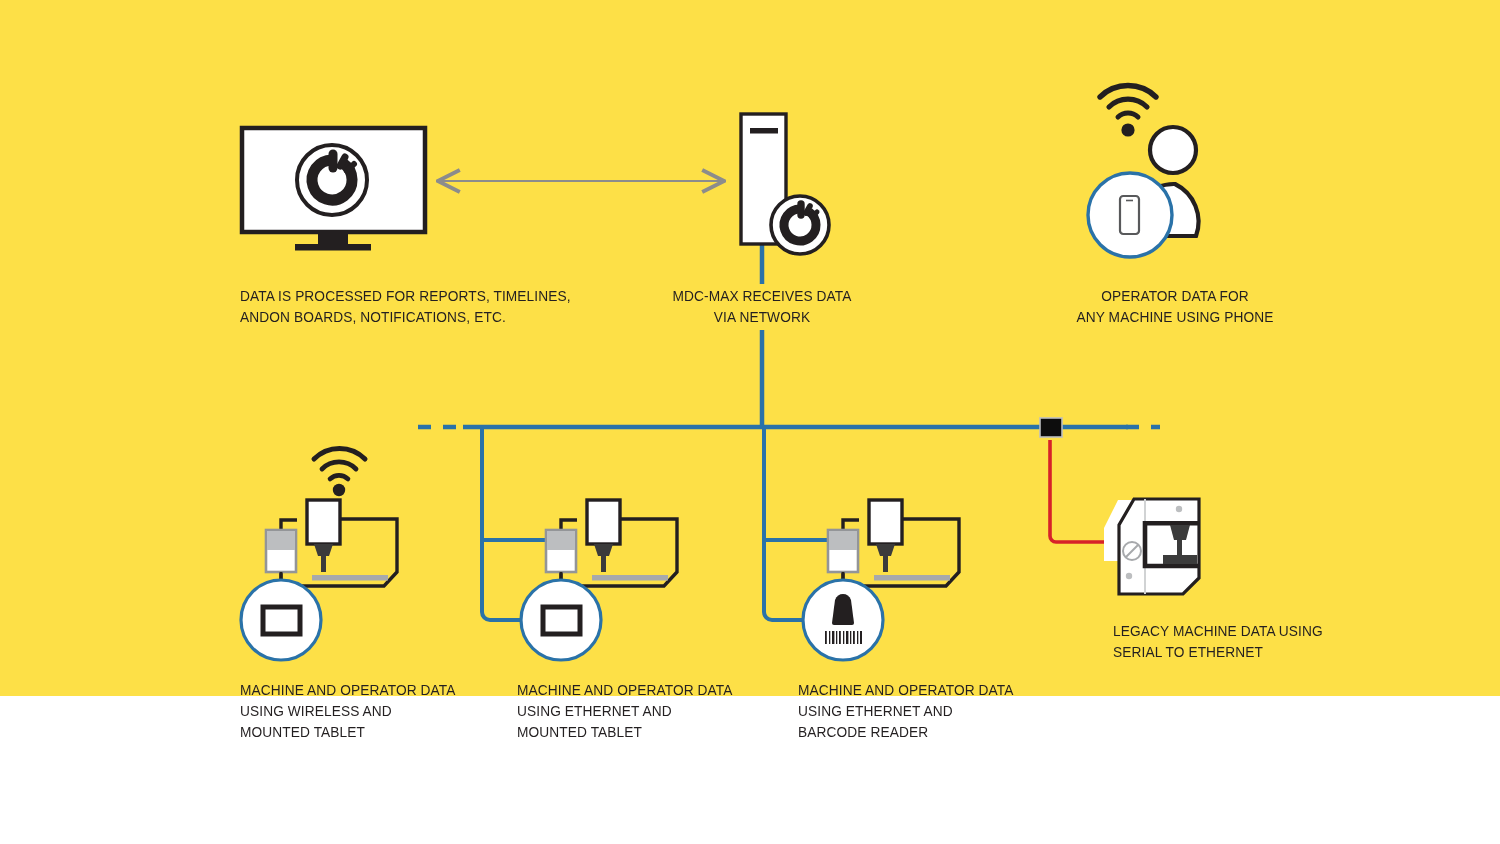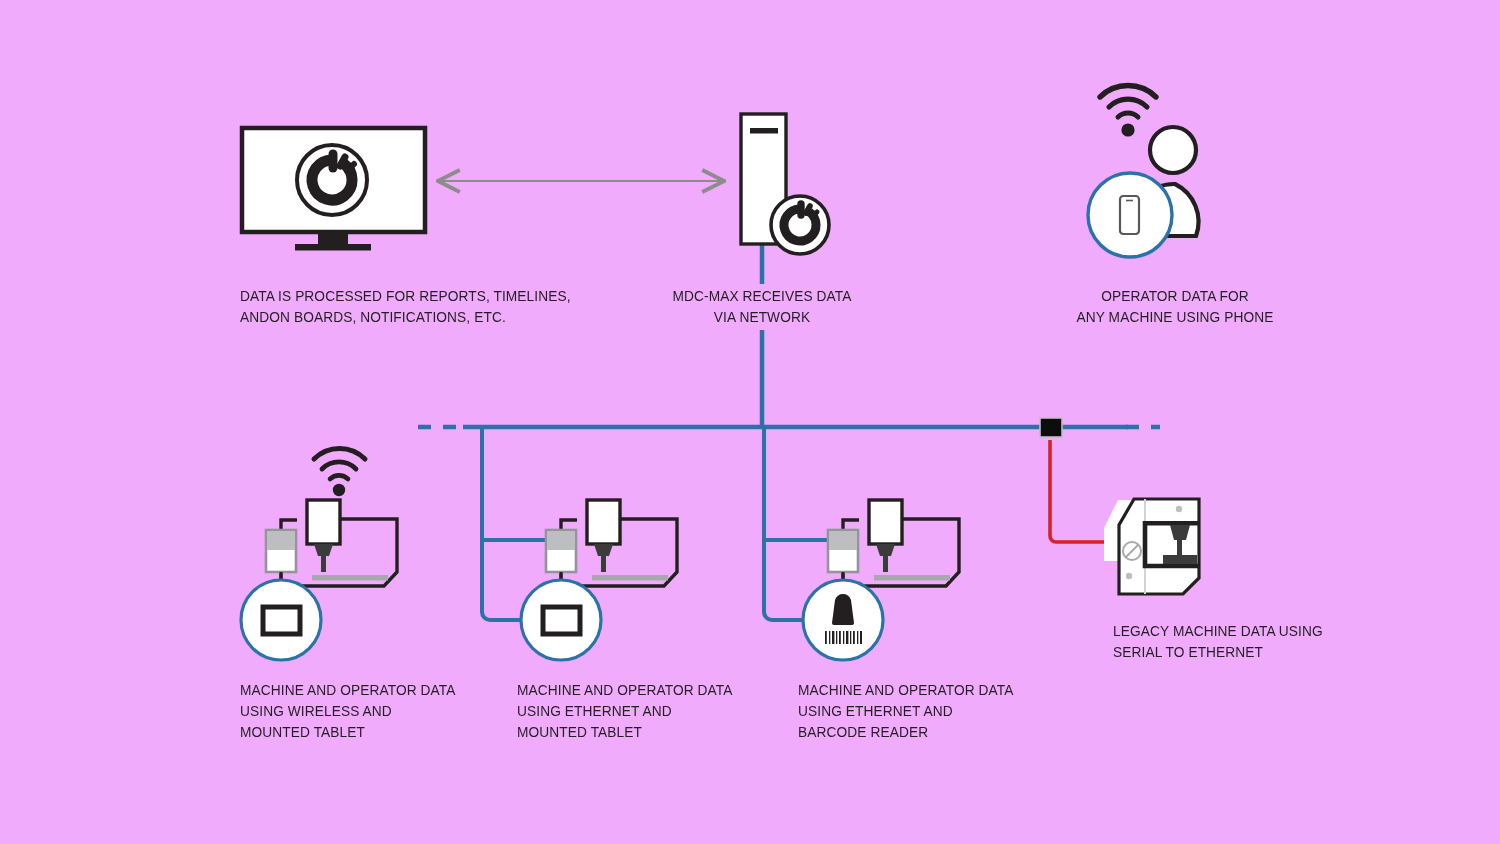--- a/index.html
+++ b/index.html
@@ -1,17 +1,17 @@
 <!DOCTYPE html>
 <html><head>
 <meta charset="utf-8">
 <style>
   html,body{margin:0;padding:0;background:#ffffff;}
   body{width:1500px;height:844px;font-family:"Liberation Sans",sans-serif;overflow:hidden;}
-  #stage{position:relative;width:1500px;height:844px;background:#f0abfc;}
+  #stage{position:relative;width:1500px;height:696px;background:#fde047;}
   svg.layer{position:absolute;left:0;top:0;width:1500px;height:844px;}
   .cap{position:absolute;color:#231f20;font-family:"Liberation Sans",sans-serif;
        font-size:14.6px;line-height:21px;letter-spacing:.1px;
        font-weight:400;white-space:pre-line;transform:scaleX(.94);transform-origin:left top;}
   .cap.ctr{transform:scaleX(.94);transform-origin:center top;text-align:center;}
 </style>
 </head>
 <body>
 
 <div id="stage">

